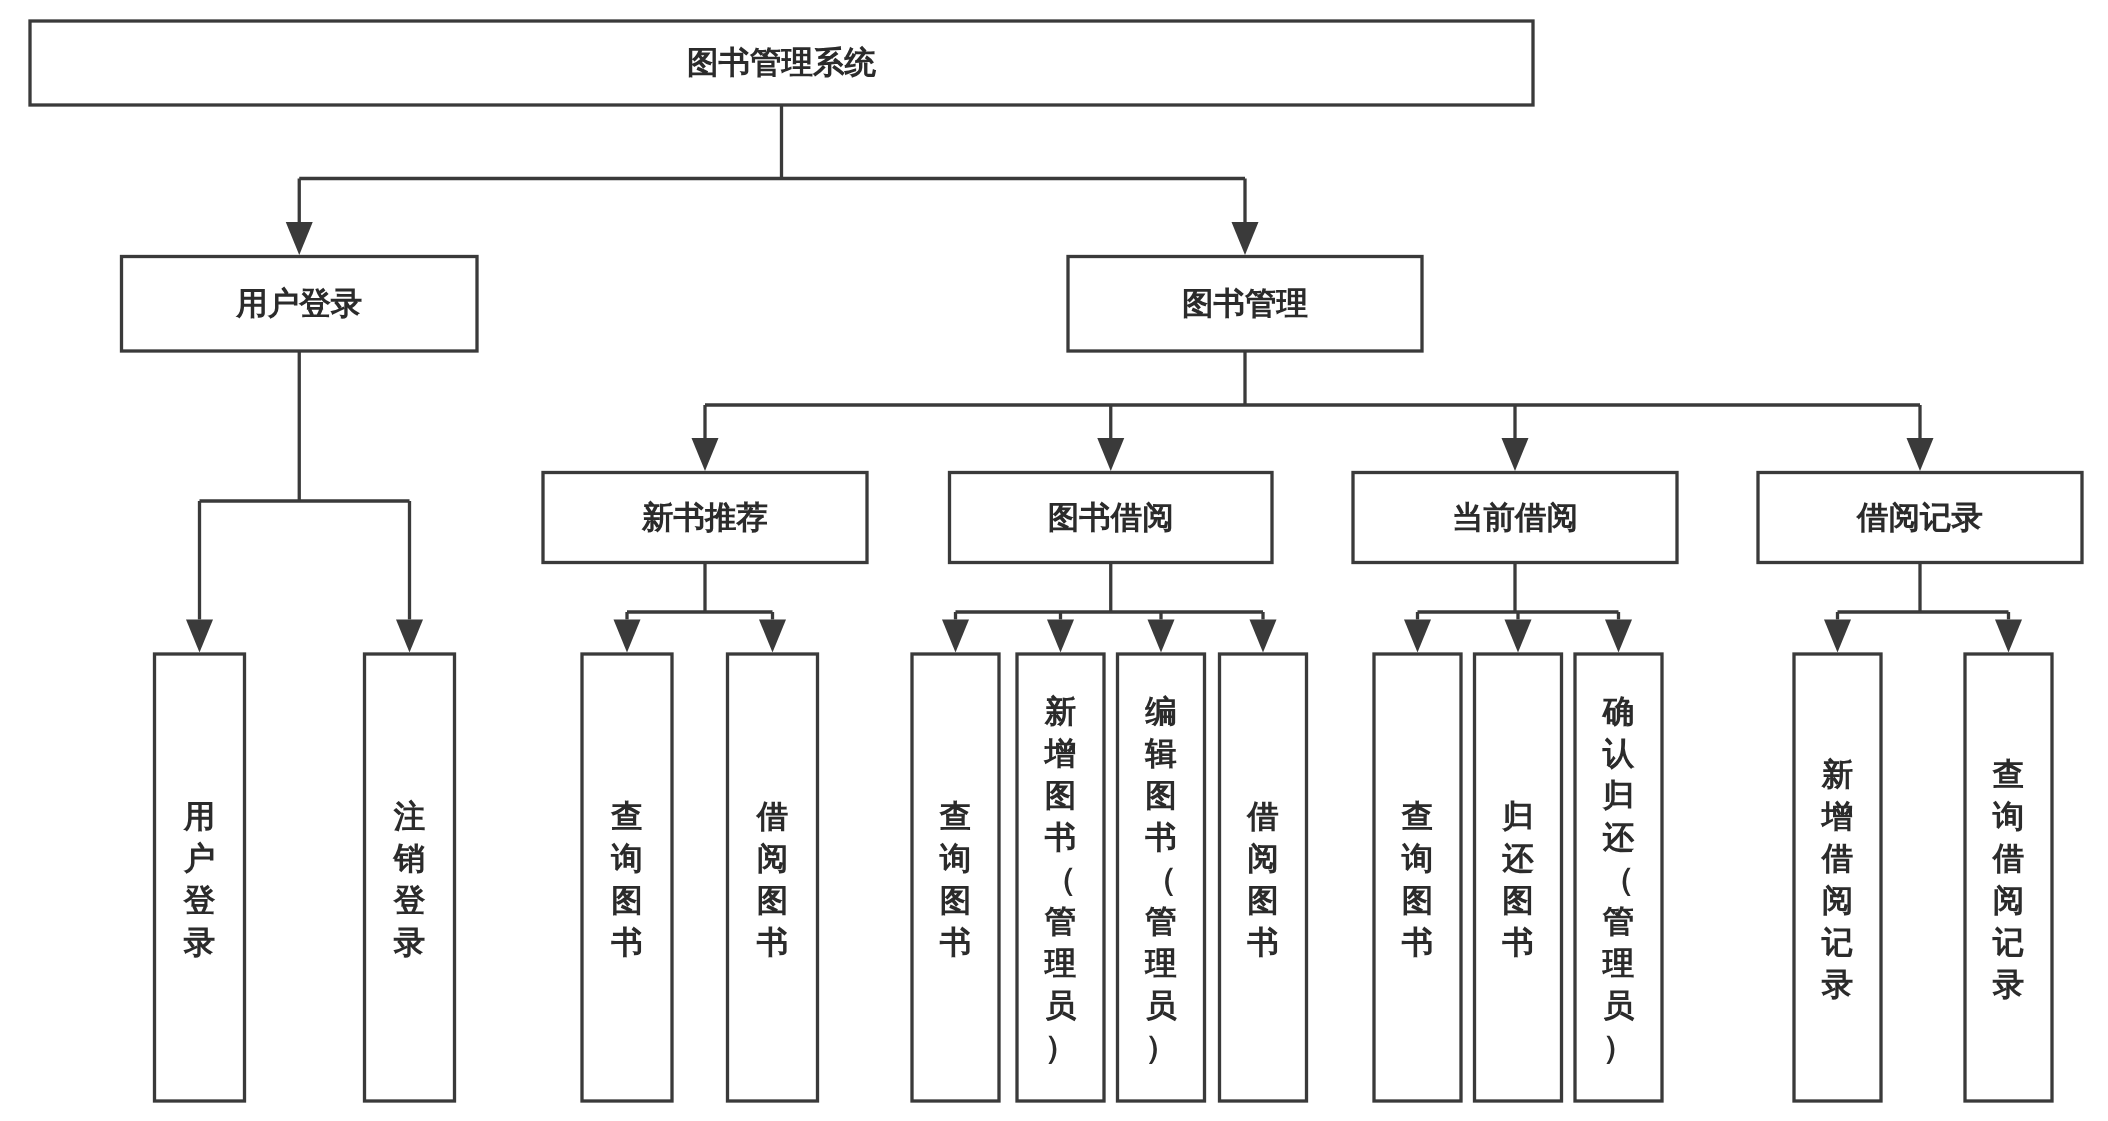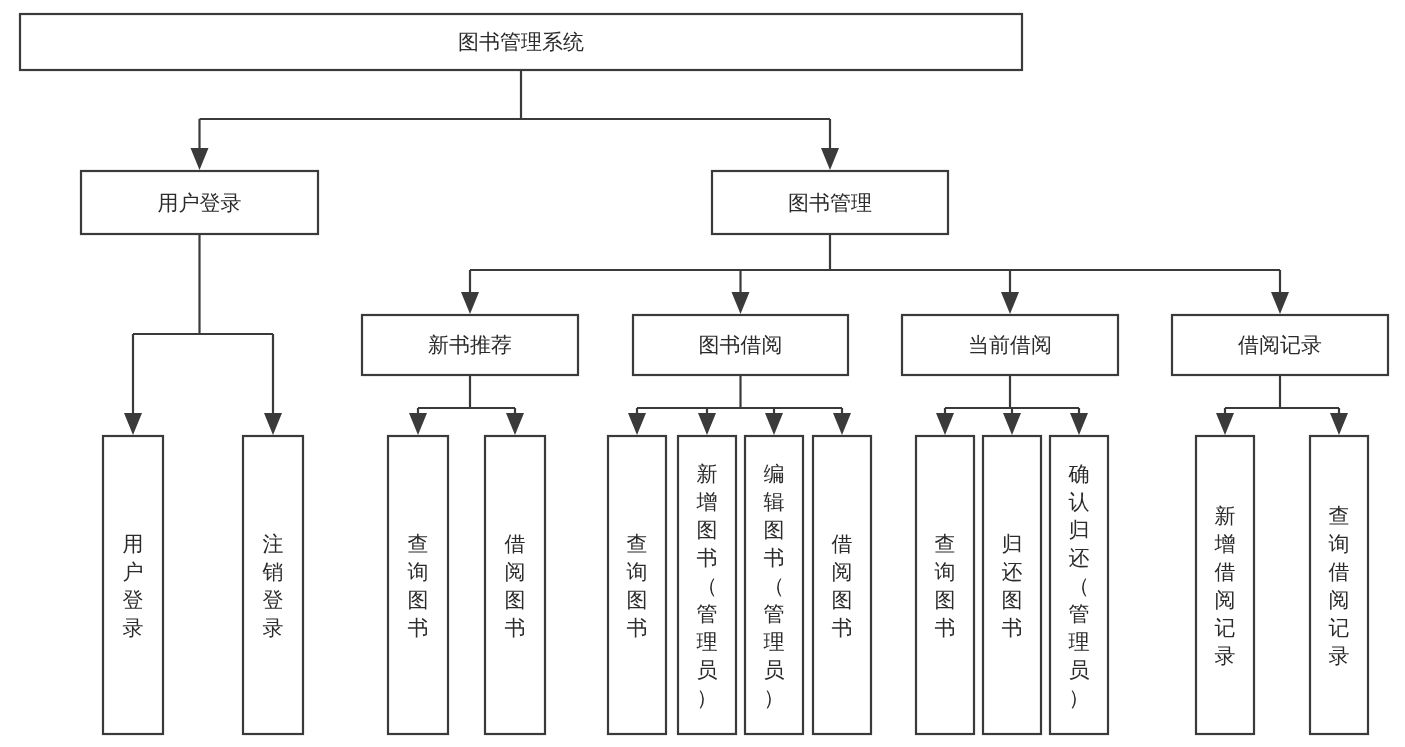--- a/index.html
+++ b/index.html
@@ -12,20 +12,21 @@
     width: 1405px;
     height: 747px;
     overflow: hidden;
     font-family: "DejaVu Sans", "Liberation Sans", sans-serif;
   }
   #diagram-root {
     position: relative;
     width: 1405px;
     height: 660px;
     background: #ffffff;
+    font-weight: bold;
   }
   svg.diagram-canvas {
     position: absolute;
     top: 0;
     left: 0;
     width: 1405px;
     height: 747px;
     display: block;
   }
   .node-rect {

